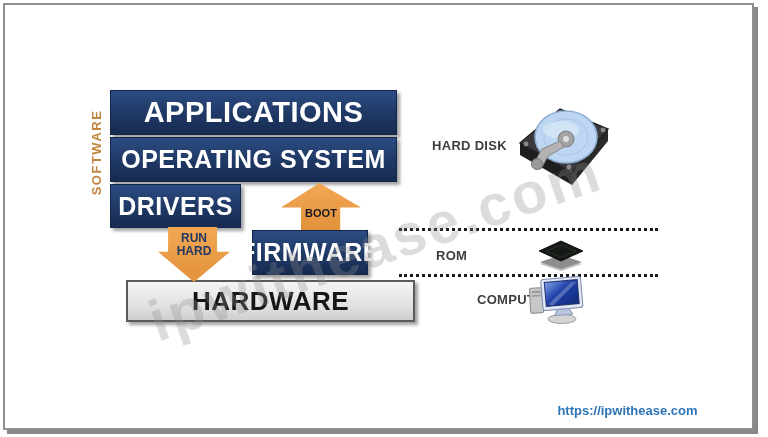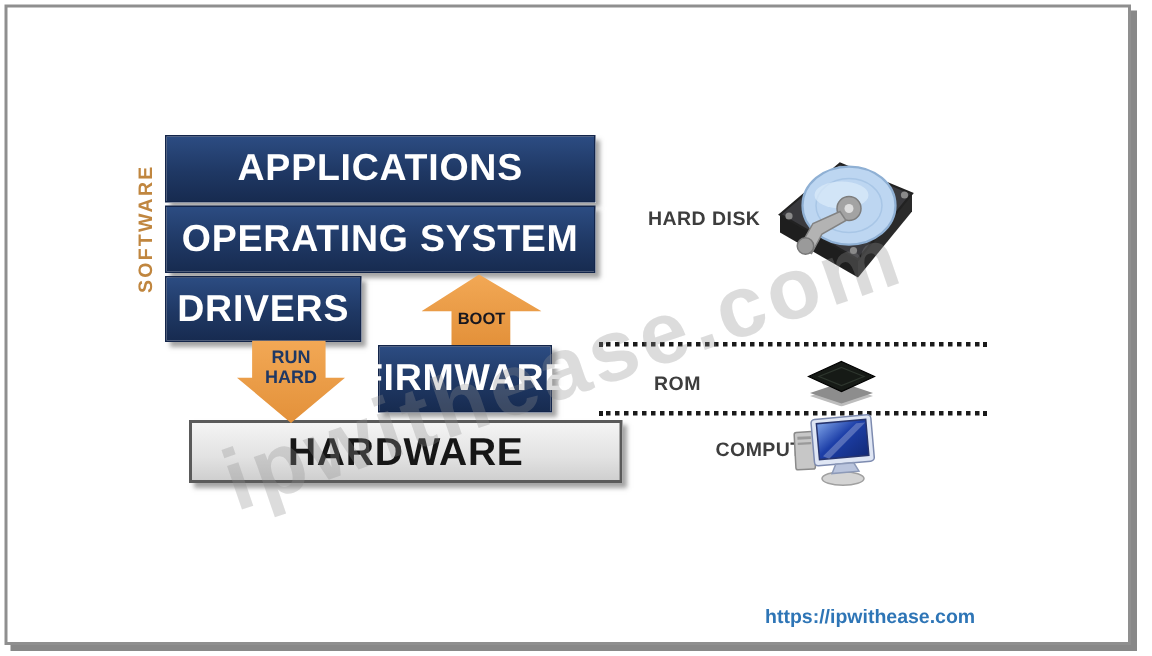--- a/index.html
+++ b/index.html
@@ -16,21 +16,21 @@
   }
   
   .block {
     position:absolute; display:flex; align-items:center; justify-content:center;
     color:#fff; font-weight:bold; letter-spacing:0.5px;
     background:linear-gradient(180deg,#2c4c82 0%,#1f3864 55%,#172b50 100%);
     border:1px solid #13254a;
     box-shadow:3px 3px 3px rgba(90,90,90,0.55);
     z-index:10; text-align:center;
   }
-  .block-apps      { left:110px; top:90px;  width:287px; height:45px; font-size:25px; }
+  .block-apps      { left:110px; top:90px;  width:287px; height:45px; font-size:29px; }
   .block-os        { left:110px; top:137px; width:287px; height:45px; font-size:25px; }
   .block-drivers   { left:110px; top:184px; width:131px; height:44px; font-size:25px; }
   .block-firmware  { left:252px; top:230px; width:116px; height:45px; font-size:25px; }
   .block-hardware  {
     left:110px; top:280px; width:289px; height:42px; font-size:26px;
     color:#161616;
     background:linear-gradient(180deg,#f4f4f4 0%,#e2e2e2 60%,#cfcfcf 100%);
     border:2px solid #5a5a5a;
     margin-left:16px;
   }
@@ -83,21 +83,21 @@
   
   .watermark {
     position:absolute; left:140px; top:175px; width:470px; height:140px;
     display:flex; align-items:center; justify-content:center;
     transform:rotate(-19deg);
     font-size:58px; font-weight:bold; letter-spacing:3px;
     color:#8f8f8f; opacity:0.30; z-index:40; pointer-events:none; white-space:nowrap;
   }
   
   .footer-url {
-    position:absolute; left:510px; top:403px; width:235px; text-align:left;
+    position:absolute; left:510px; top:403px; width:235px; text-align:center;
     font-size:13px; font-weight:bold; color:#2e75b6; z-index:20;
   }
 </style>
 </head>
 <body>
 
 <div id="stage">
 
   <div class="slide-frame"></div>
 

